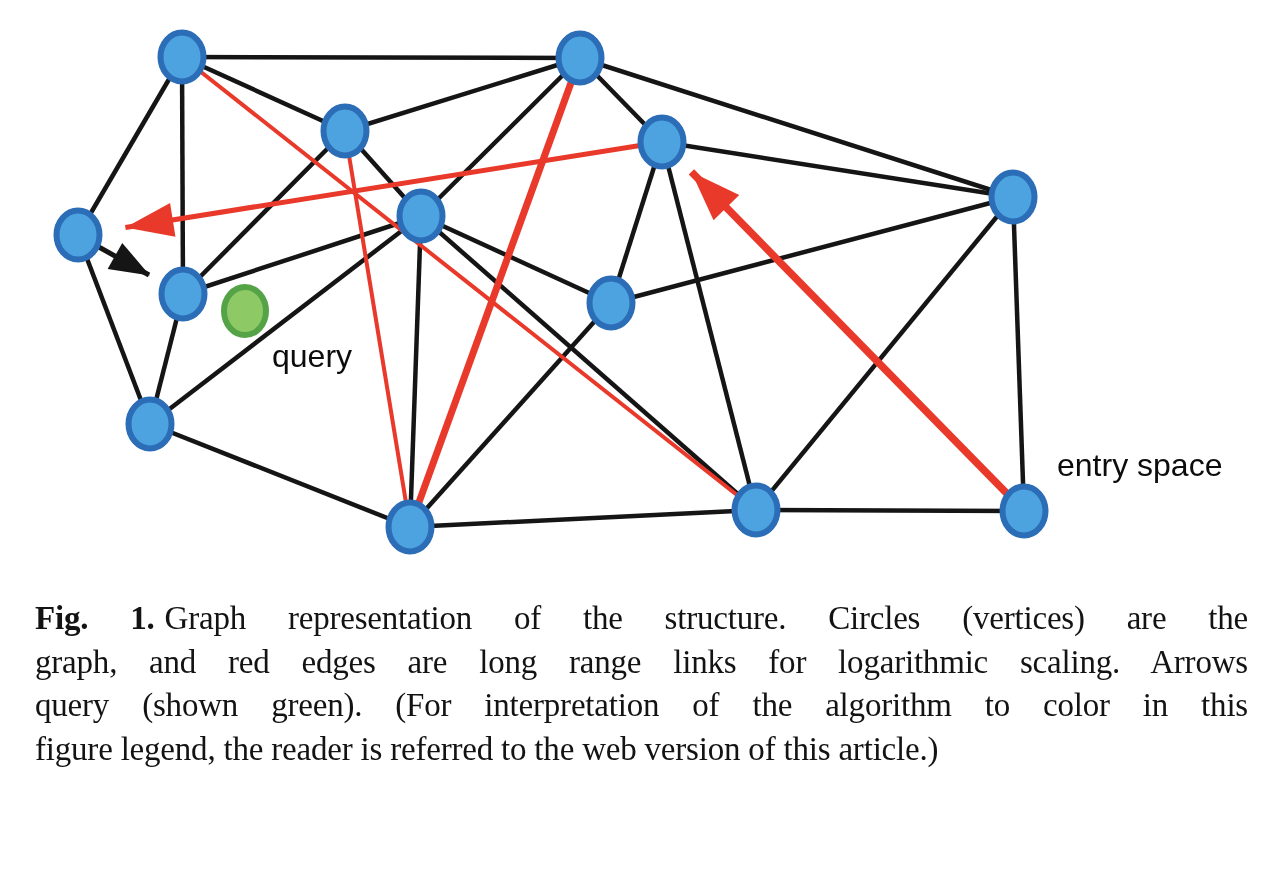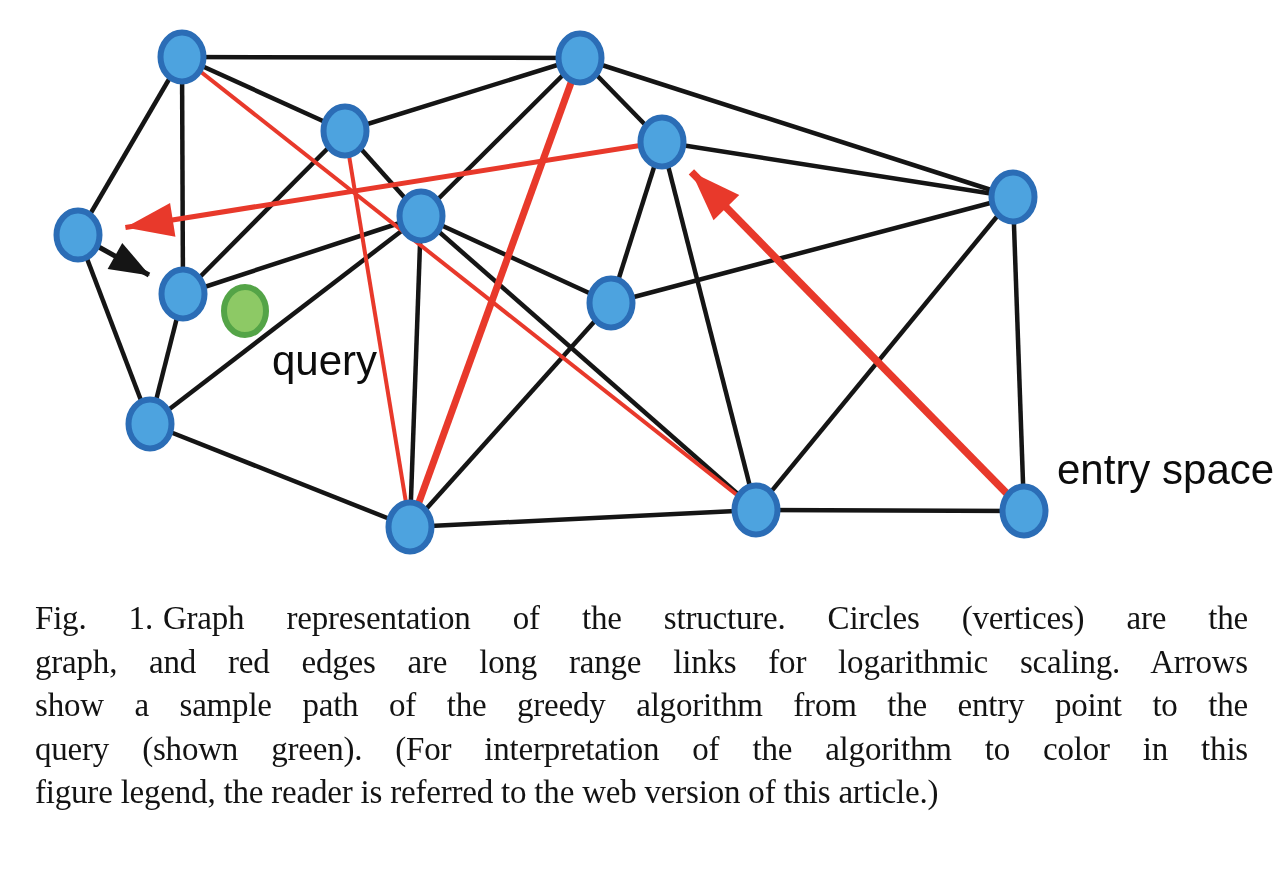--- a/index.html
+++ b/index.html
@@ -16,21 +16,21 @@
   }
   #figure-area {
     position: absolute;
     left: 0; top: 0;
     width: 1282px; height: 575px;
   }
   #figure-area svg { display: block; }
   .fig-label {
     position: absolute;
     font-family: "Liberation Sans", sans-serif;
-    font-size: 42px;
+    font-size: 32px;
     color: #0c0c0c;
     white-space: nowrap;
     line-height: 1;
   }
   #query-label  { left: 272px; top: 340px; }
   #entry-label  { left: 1057px; top: 449px; }
   #caption {
     position: absolute;
     left: 35px; top: 597px;
     width: 1213px;
@@ -43,21 +43,21 @@
     text-align: justify;
     text-align-last: justify;
     height: 43.5px;
     line-height: 43.5px;
     white-space: nowrap;
   }
   .caption-line.last {
     text-align-last: left;
   }
   .caption-prefix {
-    font-weight: normal;
+    font-weight: bold;
     padding-right: 10px;
     margin-top: 36px;
   }
 </style>
 </head>
 <body>
 
 <div id="page">
 
   <div id="figure-area">
@@ -123,18 +123,17 @@
         <ellipse cx="245" cy="311" rx="21" ry="24" fill="#8dc965" stroke="#54a447" stroke-width="6"></ellipse>
       </svg>
       <div class="fig-label" id="query-label">query</div>
     <div class="fig-label" id="entry-label">entry space</div>
   </div>
 
   <div id="caption">
 
   <div class="caption-line"><span class="caption-prefix">Fig. 1.</span>Graph representation of the structure. Circles (vertices) are the</div>
       <div class="caption-line">graph, and red edges are long range links for logarithmic scaling. Arrows</div>
-      <div class="caption-line">show a sample path of the greedy algorithm from the entry point to the</div>
       <div class="caption-line">query (shown green). (For interpretation of the algorithm to color in this</div>
       <div class="caption-line last">figure legend, the reader is referred to the web version of this article.)</div>
     </div>
 
 </div>
 
 </body></html>

